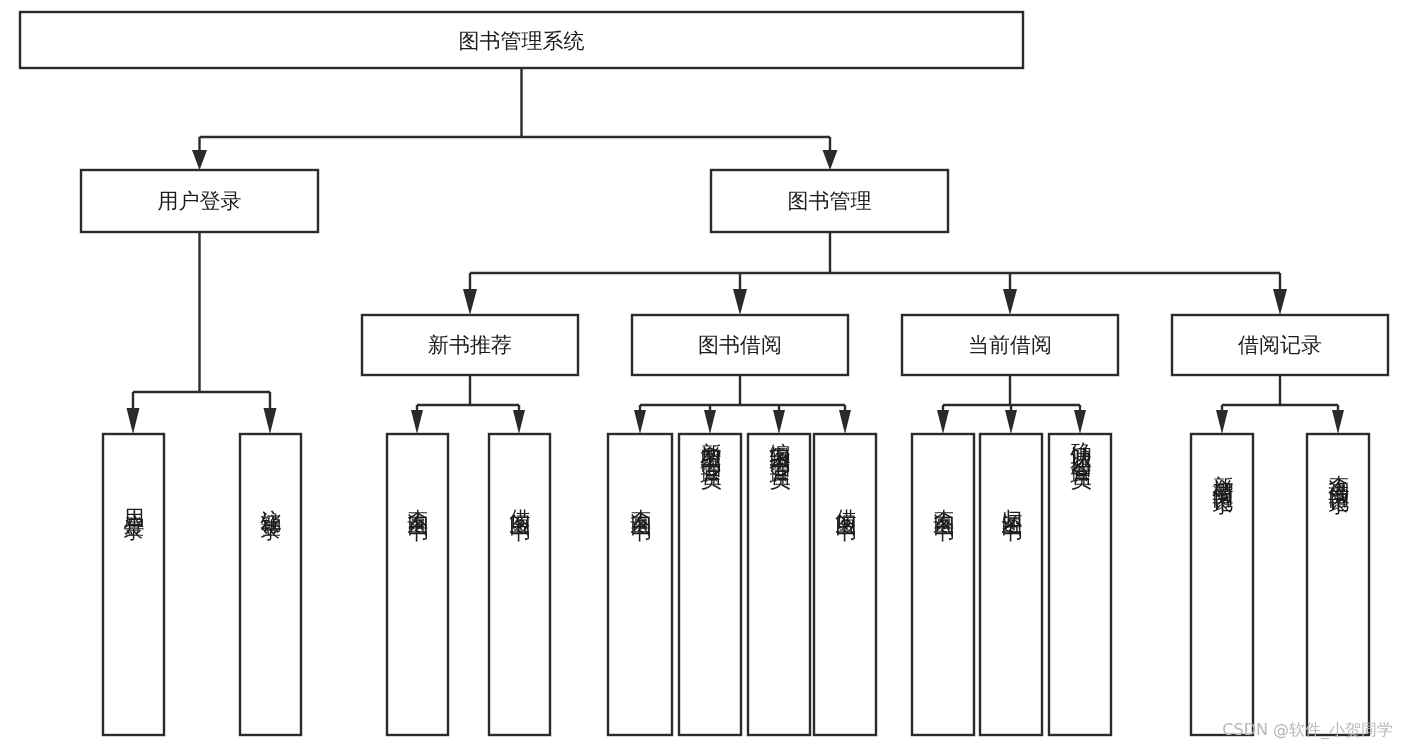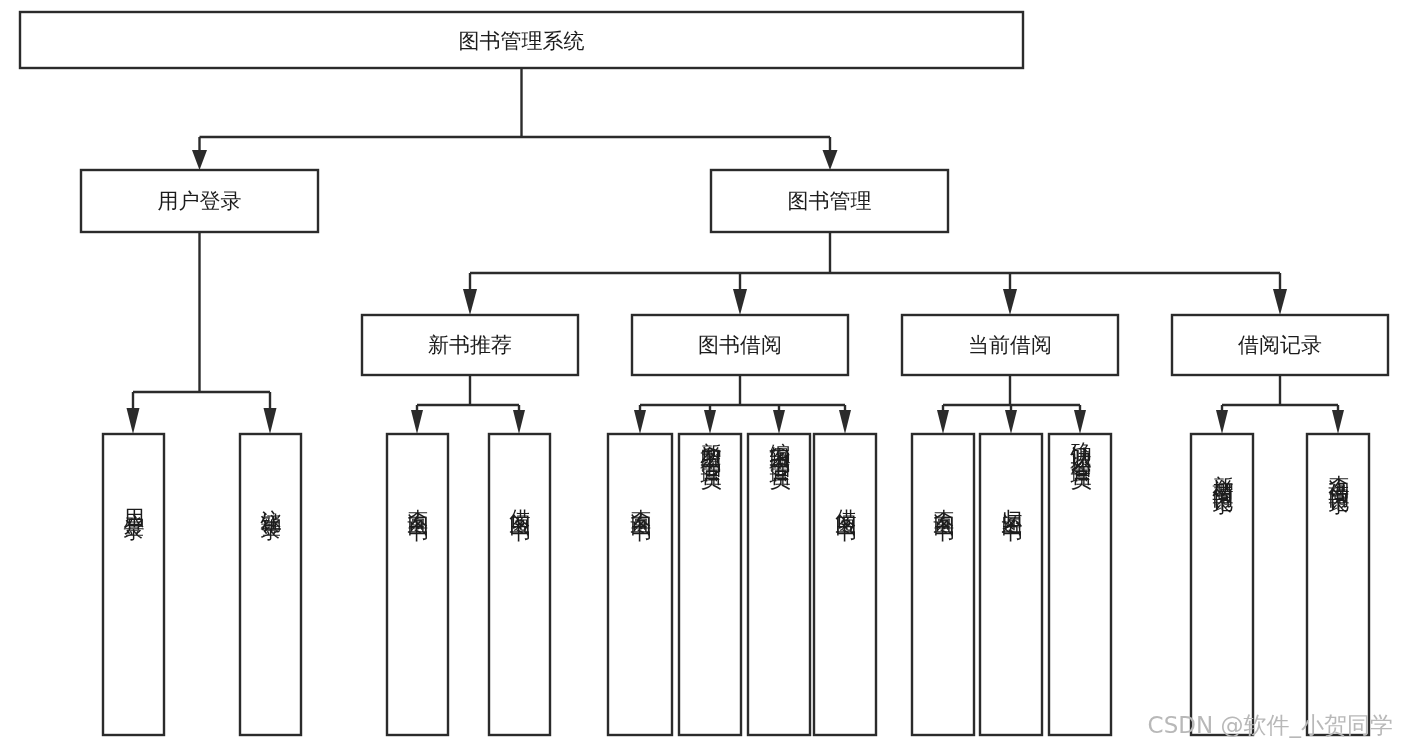--- a/index.html
+++ b/index.html
@@ -56,21 +56,21 @@
   }
   .arrow-head {
     fill: #2b2b2b;
     stroke: none;
   }
   .watermark {
     position: absolute;
     right: 12px;
     bottom: 6px;
     font-family: "DejaVu Sans", "Liberation Sans", sans-serif;
-    font-size: 23px;
+    font-size: 16px;
     color: #b8b8b8;
     white-space: nowrap;
     pointer-events: none;
     user-select: none;
   }
 </style>
 </head>
 <body>
 
 <div id="diagram-root">

